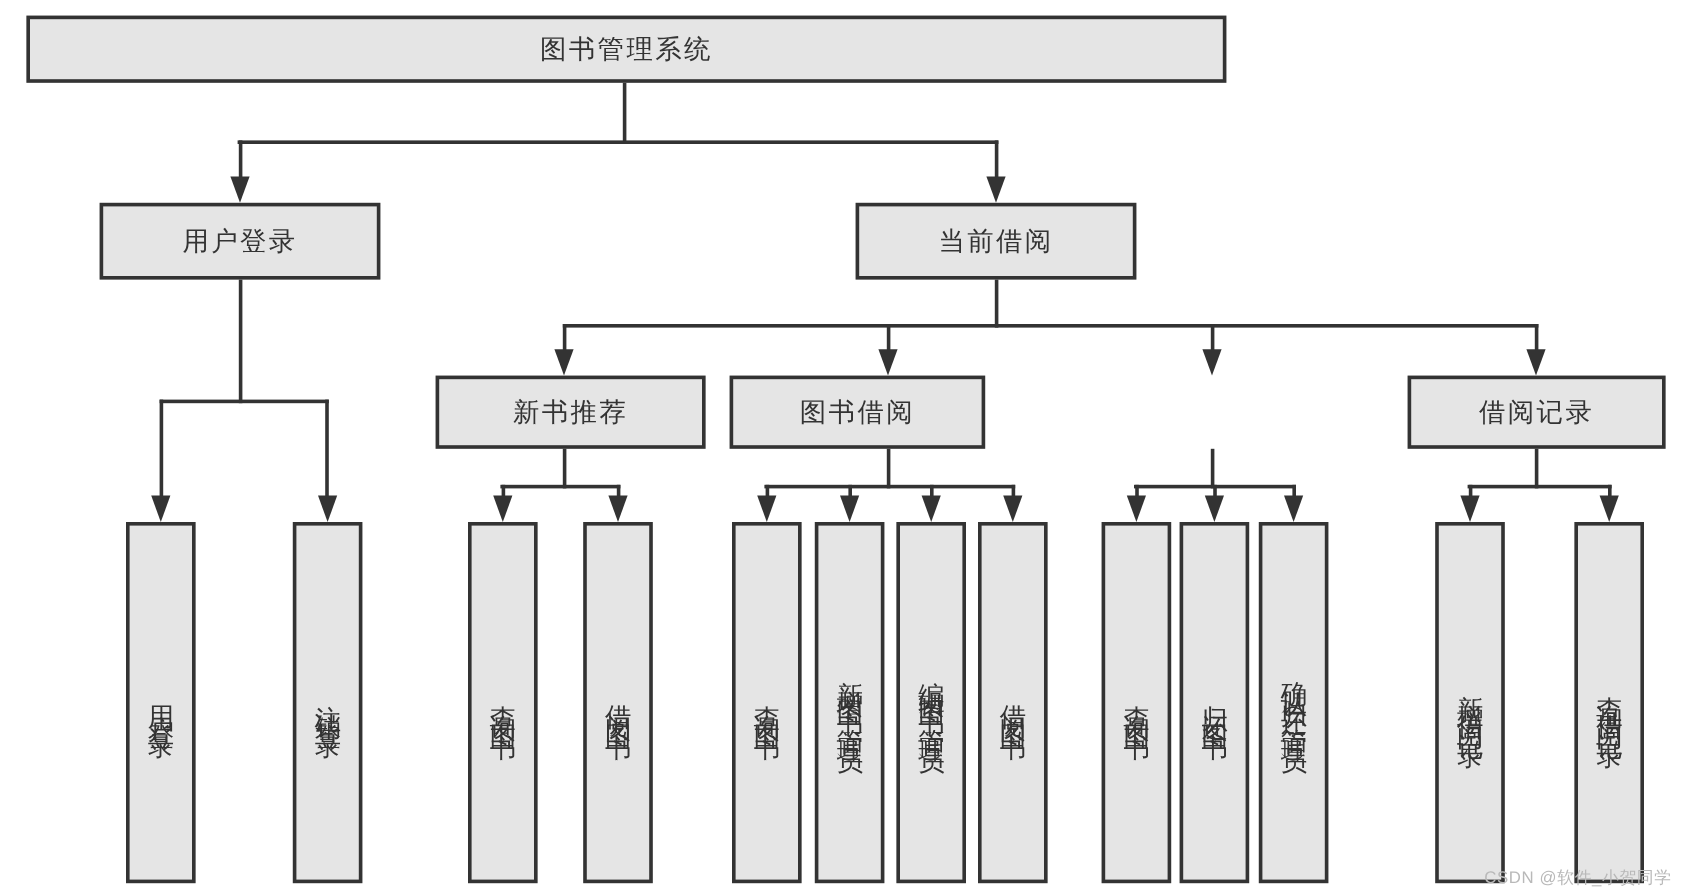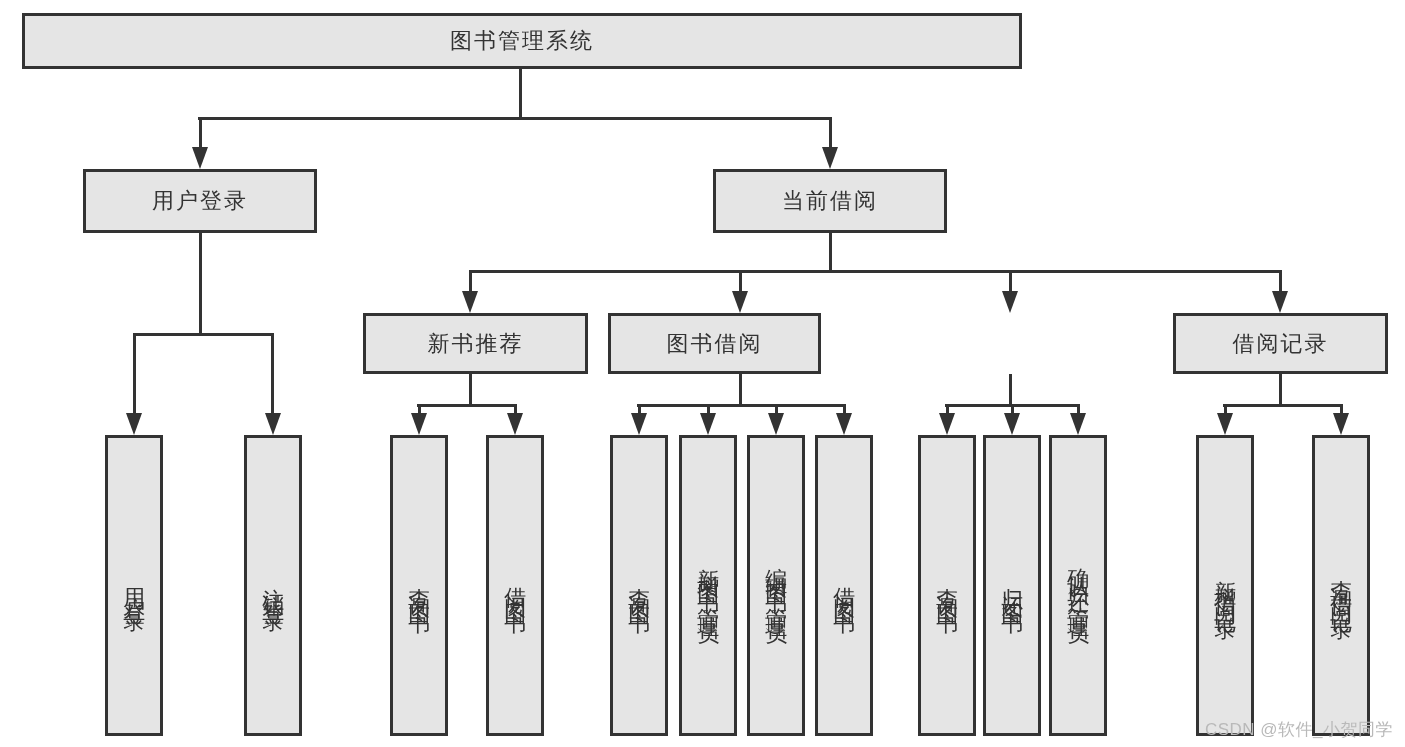--- a/index.html
+++ b/index.html
@@ -14,21 +14,21 @@
   .hbox{font-size:22px;letter-spacing:2px;}
   .vtext{
     writing-mode:vertical-rl;text-orientation:mixed;font-size:22px;
     letter-spacing:8px;line-height:1.2;white-space:nowrap;color:#333333;
   }
   .vl{position:absolute;width:3px;background:#333333;}
   .hl{position:absolute;height:3px;background:#333333;}
   .ah{position:absolute;width:0;height:0;border-left:8px solid transparent;
       border-right:8px solid transparent;border-top:22px solid #333333;}
   .watermark{
-    position:absolute;right:12px;bottom:6px;font-size:17px;color:#b9b9b9;
+    position:absolute;right:12px;bottom:6px;font-size:14px;color:#b9b9b9;
     z-index:5;letter-spacing:.5px;
   }
 </style>
 </head>
 <body>
 
 <div id="diagram">
 
   <div class="box hbox" style="left:22px;top:13px;width:1000px;height:56px">图书管理系统</div>
 

